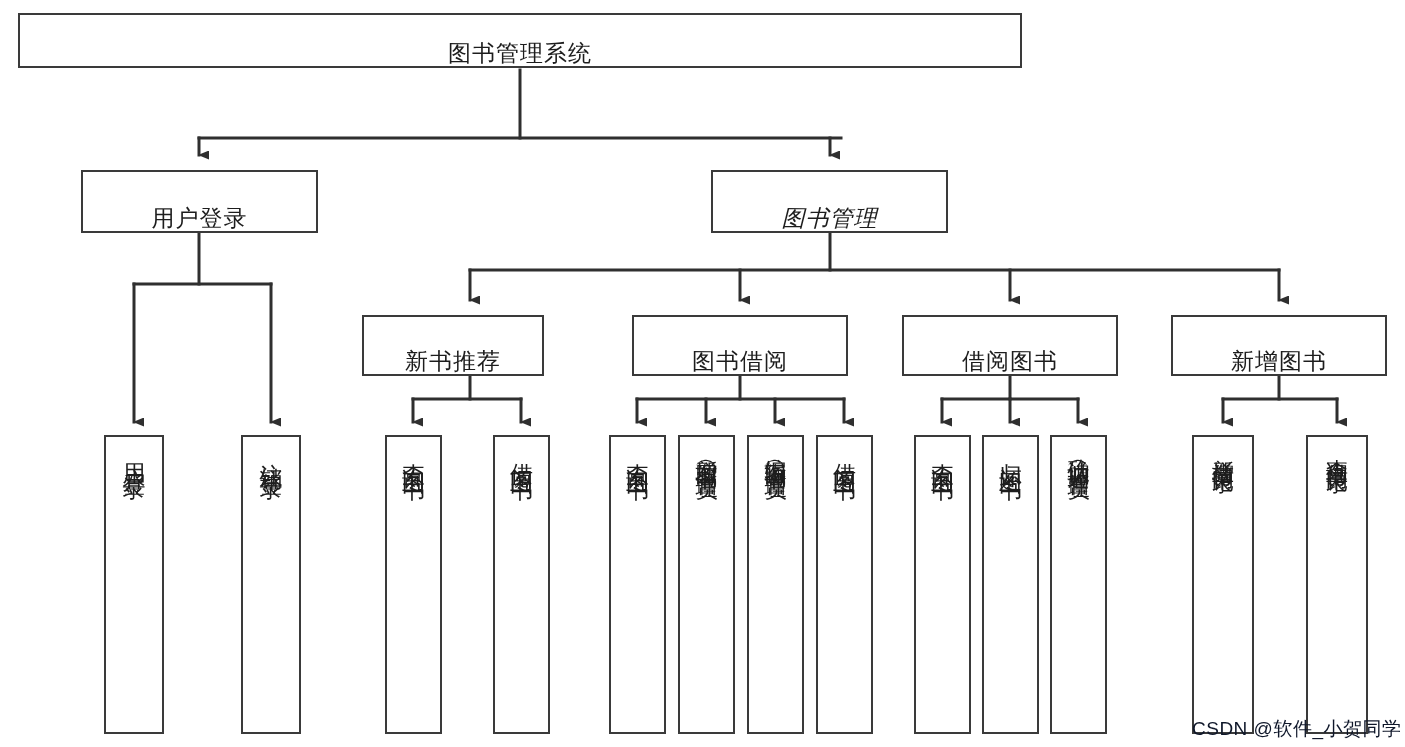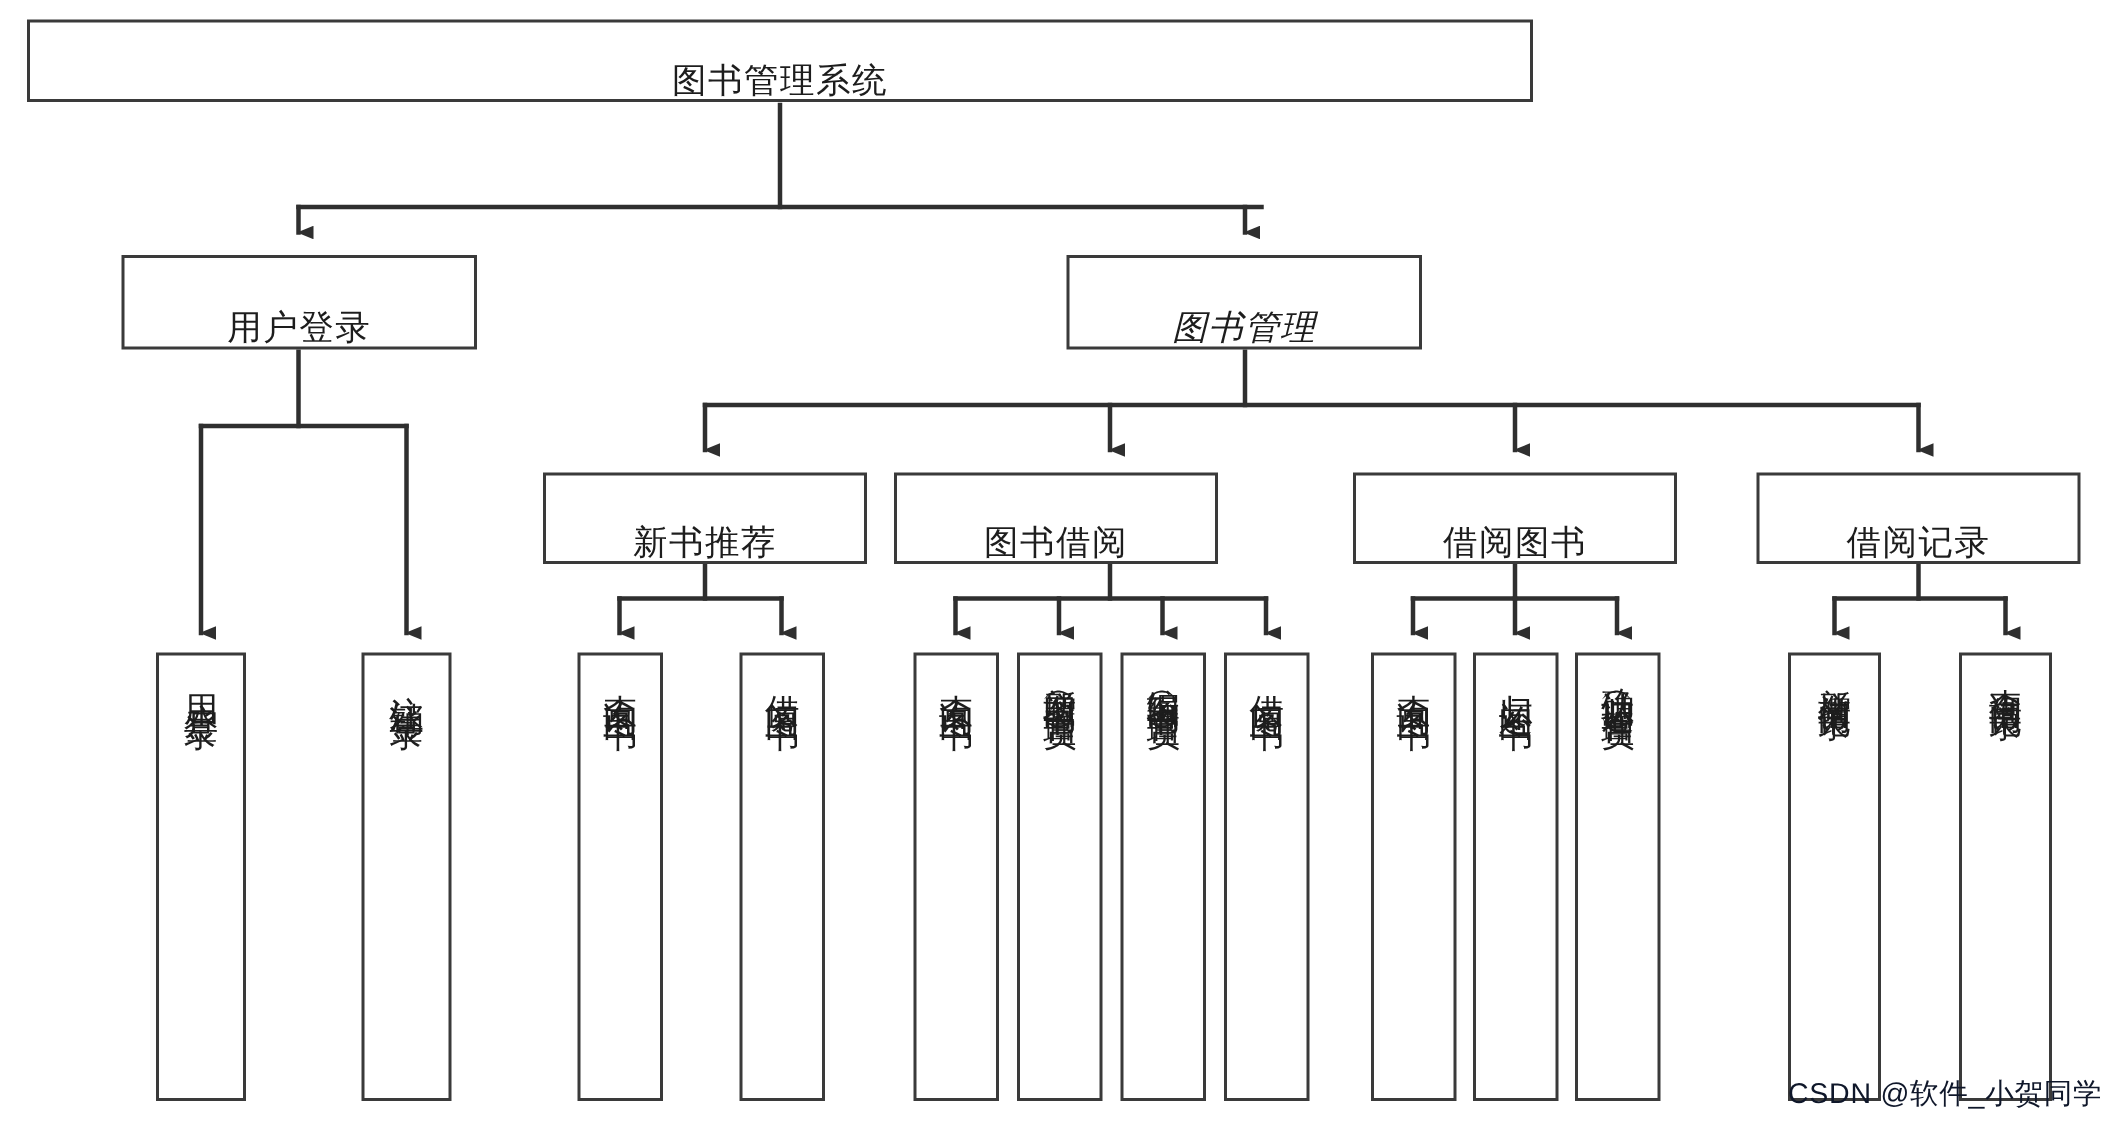--- a/index.html
+++ b/index.html
@@ -130,31 +130,31 @@
     <span class="node-label">图书管理系统</span>
   </div>
 
   <div class="node node-h" style="left:81px; top:170px; width:237px; height:63px;">
     <span class="node-label">用户登录</span>
   </div>
   <div class="node node-h" style="left:711px; top:170px; width:237px; height:63px;font-style:italic;">
     <span class="node-label">图书管理</span>
   </div>
 
-  <div class="node node-h" style="left:362px; top:315px; width:216px; height:61px;">
+  <div class="node node-h" style="left:362px; top:315px; width:182px; height:61px;">
     <span class="node-label">新书推荐</span>
   </div>
-  <div class="node node-h" style="left:596px; top:315px; width:216px; height:61px;">
+  <div class="node node-h" style="left:632px; top:315px; width:216px; height:61px;">
     <span class="node-label">图书借阅</span>
   </div>
   <div class="node node-h" style="left:902px; top:315px; width:216px; height:61px;">
     <span class="node-label">借阅图书</span>
   </div>
   <div class="node node-h" style="left:1171px; top:315px; width:216px; height:61px;">
-    <span class="node-label">借阅记录</span>
+    <span class="node-label">新增图书</span>
   </div>
 
   <div class="node node-v" style="left:104px; top:435px; width:60px; height:299px;">
     <span class="node-label">用户登录</span>
   </div>
   <div class="node node-v" style="left:241px; top:435px; width:60px; height:299px;">
     <span class="node-label">注销登录</span>
   </div>
 
   <div class="node node-v" style="left:385px; top:435px; width:57px; height:299px;">

